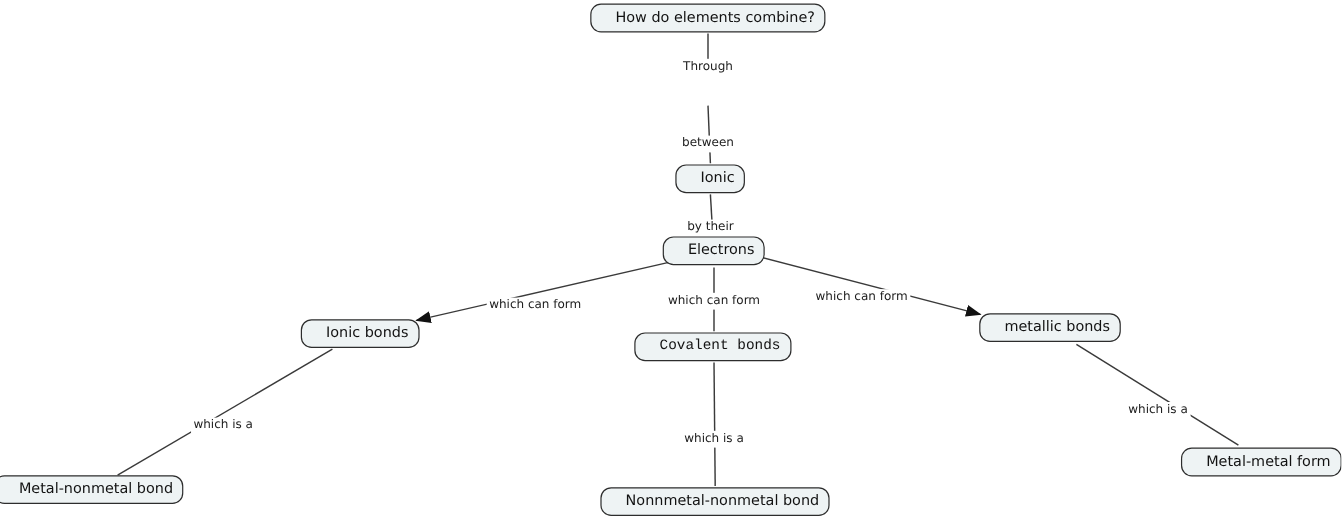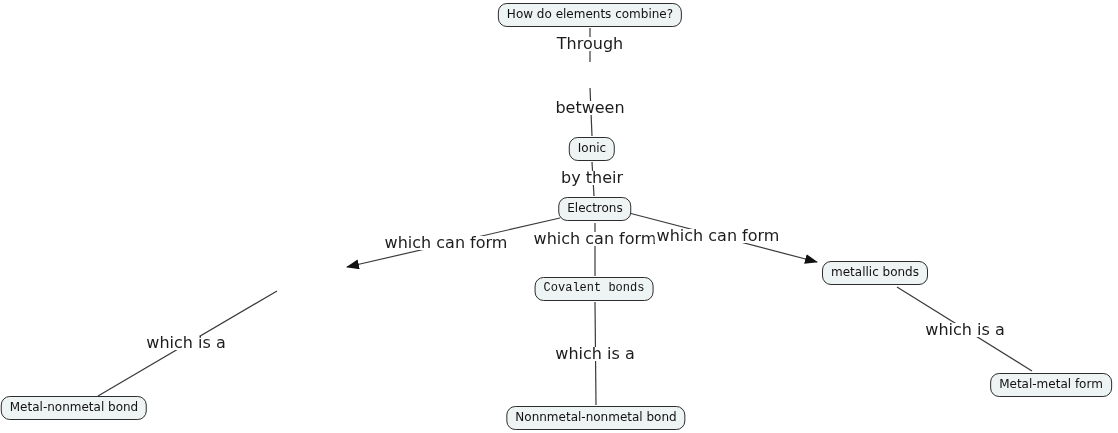--- a/index.html
+++ b/index.html
@@ -20,38 +20,39 @@
     left: 0;
     top: 0;
     z-index: 1;
   }
   .node {
     position: absolute;
     transform: translate(-50%, -50%);
     background: #eef3f4;
     border: 1.5px solid #2d2d2d;
     border-radius: 9px;
-    padding: 3px 8px 4px 8px;
+    padding: 3px 8px 4px 20px;
     font-size: 12px;
     line-height: 15px;
     color: #121212;
     white-space: nowrap;
     z-index: 3;
     text-align: center;
   }
   .link-label {
     position: absolute;
     transform: translate(-50%, -50%);
     background: #ffffff;
     padding: 0 2px;
-    font-size: 16px;
+    font-size: 10px;
     line-height: 14px;
     color: #1c1c1c;
     white-space: nowrap;
     z-index: 2;
+    margin-top: 12px;
   }
 </style>
 </head>
 <body>
 
 <div id="canvas">
 
   <svg id="edges" width="1118" height="433" viewBox="0 0 1118 433">
     <defs>
       <marker id="arrow" markerWidth="14" markerHeight="10" refX="12" refY="5" orient="auto" markerUnits="userSpaceOnUse">
@@ -75,19 +76,20 @@
   <span class="link-label" style="left:446px; top:243px;">which can form</span>
   <span class="link-label" style="left:595px; top:239px;">which can form</span>
   <span class="link-label" style="left:718px; top:236px;">which can form</span>
   <span class="link-label" style="left:186px; top:343px;">which is a</span>
   <span class="link-label" style="left:595px; top:354px;">which is a</span>
   <span class="link-label" style="left:965px; top:330px;">which is a</span>
 
   <div class="node" style="left:590px;  top:15px;">How do elements combine?</div>
   <div class="node" style="left:592px;  top:149px;">Ionic</div>
   <div class="node" style="left:595px;  top:209px;">Electrons</div>
+  <div class="node" style="left:300px;  top:278px;">Ionic bonds</div>
   <div class="node" style="left:594px;  top:289px;font-family:Liberation Mono, monospace;">Covalent bonds</div>
   <div class="node" style="left:875px;  top:273px;">metallic bonds</div>
   <div class="node" style="left:596px;  top:418px;">Nonnmetal-nonmetal bond</div>
   <div class="node" style="left:74px;   top:408px;">Metal-nonmetal bond</div>
   <div class="node" style="left:1051px; top:385px;">Metal-metal form</div>
 
 </div>
 
 </body></html>

